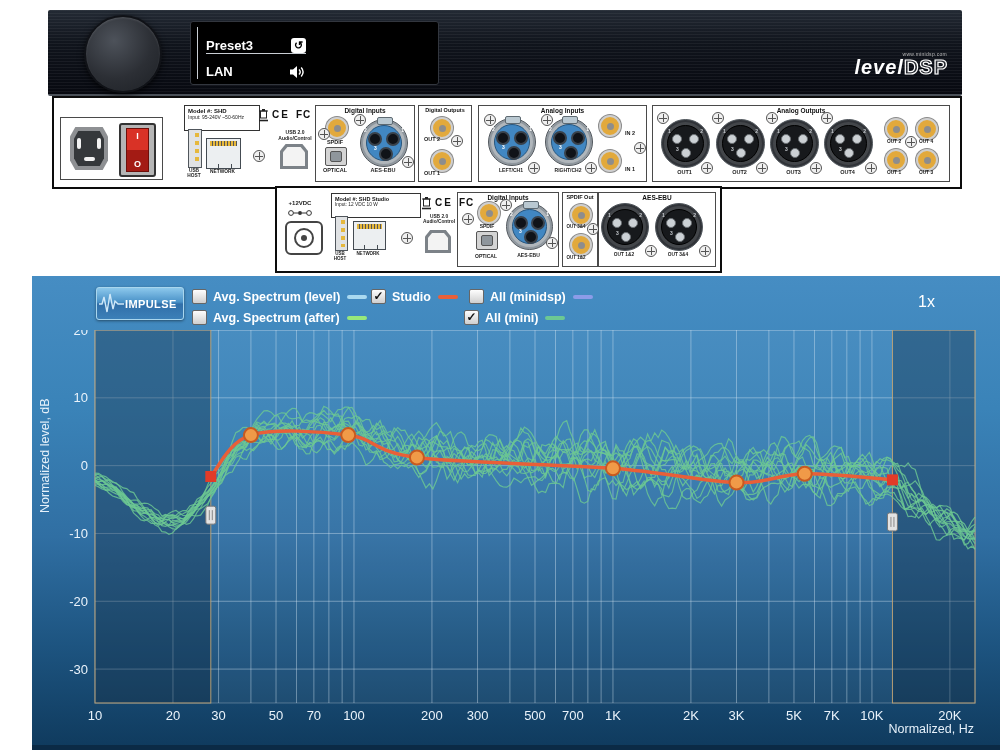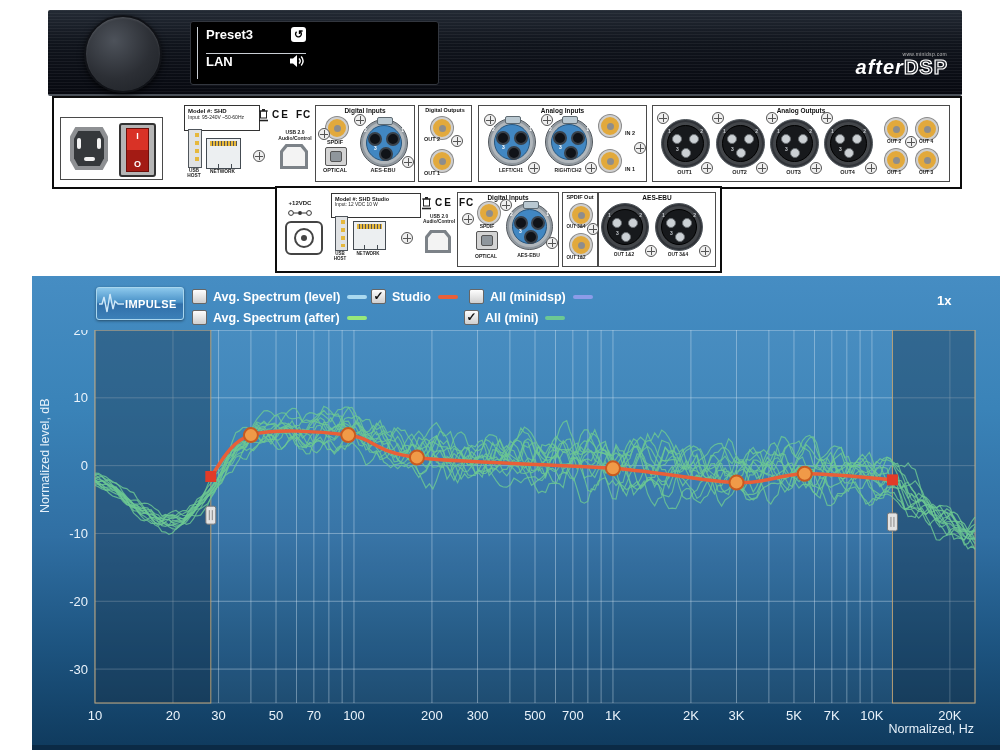--- a/index.html
+++ b/index.html
@@ -15,21 +15,21 @@
   .knob{position:absolute;left:36px;top:5px;width:74px;height:74px;border-radius:50%;
     background:radial-gradient(circle at 38% 32%,#4d525a,#2c2f35 55%,#1d2025 100%);
     border:2px solid #101217;box-shadow:0 2px 6px rgba(0,0,0,.7),inset 0 1px 2px rgba(255,255,255,.14);}
   .display{position:absolute;left:142px;top:11px;width:247px;height:62px;background:#000;
     border:1px solid #32363e;border-radius:3px;color:#fff;display:flex;}
   .vol{width:104px;display:flex;align-items:center;justify-content:flex-end;}
   .vol-num{font-weight:bold;font-size:26px;letter-spacing:-1px;}
   .vol-unit{font-weight:bold;font-size:10px;margin:12px 0 0 2px;}
   .vsep{width:1px;background:#c9ced4;margin:5px 8px 5px 6px;}
   .dright{width:100px;display:flex;flex-direction:column;padding:5px 0;}
-  .drow{flex:1;display:flex;align-items:flex-start;justify-content:space-between;font-weight:bold;font-size:13px;}
+  .drow{flex:1;display:flex;align-items:flex-end;justify-content:space-between;font-weight:bold;font-size:13px;}
   .hsep{height:1px;background:#c9ced4;}
   .preset-icon{display:inline-block;width:15px;height:15px;background:#fff;color:#000;border-radius:3px;
     font-size:11px;font-weight:bold;line-height:15px;text-align:center;}
   .logo{position:absolute;right:14px;top:46px;display:flex;align-items:baseline;}
   .logo-site{position:absolute;top:-5px;right:1px;font-size:5px;color:#bbb;letter-spacing:.3px;}
   .logo-mini{font-style:italic;font-weight:bold;font-size:20px;color:#fff;letter-spacing:1px;}
   .logo-dsp{font-weight:bold;font-size:20px;letter-spacing:1px;color:rgba(255,255,255,0.10);
     -webkit-text-stroke:1.2px #fff;}
 
   
@@ -94,21 +94,21 @@
   #chart::after{content:"";position:absolute;left:0;right:0;bottom:0;height:5px;background:#0b2a45;}
   .btn-impulse{position:absolute;left:64px;top:11px;width:86px;height:31px;border-radius:3px;
     background:linear-gradient(180deg,#8cc8ec 0%,#4a92c8 45%,#316fa9 52%,#3c80b8 100%);
     border:1px solid #a9d6ee;box-shadow:0 1px 3px rgba(0,0,0,.45);display:flex;align-items:center;
     color:#fff;font-weight:bold;font-size:11px;letter-spacing:.4px;cursor:pointer;}
   .legend-item{position:absolute;display:flex;align-items:center;color:#fff;font-weight:bold;font-size:12.5px;}
   .checkbox{width:13px;height:13px;background:linear-gradient(180deg,#fdfdfd,#cfcfcf);
     border:1px solid #666;border-radius:2px;color:#111;font-weight:bold;font-size:12px;
     line-height:13px;text-align:center;margin-right:6px;cursor:pointer;}
   .swatch{width:20px;height:4px;border-radius:2px;margin-left:7px;}
-  .zoom-level{position:absolute;left:886px;top:17px;color:#fff;font-weight:bold;font-size:13px;margin-left:19px;}
+  .zoom-level{position:absolute;left:886px;top:17px;color:#fff;font-weight:normal;font-size:16px;}
   .ylab{position:absolute;left:6px;top:100px;height:160px;writing-mode:vertical-rl;
     transform:rotate(180deg);color:#e6f1fa;font-size:12.5px;text-align:center;}
   .xlab{position:absolute;right:26px;top:446px;color:#e6f1fa;font-size:12.5px;}
 </style>
 </head>
 <body>
 
 <div id="stage">
 
   <div id="front">
@@ -126,21 +126,21 @@
           <svg width="17" height="14" viewBox="0 0 17 14">
             <polygon points="1,4.5 4,4.5 8,1 8,13 4,9.5 1,9.5" fill="#fff"></polygon>
             <path d="M10 4.5 Q12.5 7 10 9.5" stroke="#fff" fill="none" stroke-width="1.4"></path>
             <path d="M12.2 2.5 Q16 7 12.2 11.5" stroke="#fff" fill="none" stroke-width="1.4"></path>
           </svg>
         </div>
       </div>
     </div>
     <div class="logo">
       <span class="logo-site">www.minidsp.com</span>
-      <span class="logo-mini">after</span>
+      <span class="logo-mini">level</span>
       <span class="logo-dsp">DSP</span>
     </div>
   </div>
 
   <div class="rear" id="rear-shd" style="left:52px;top:96px;width:906px;height:89px;">
 
     <div class="box" style="left:6px;top:19px;width:101px;height:61px;">
       <div class="iec" style="left:9px;top:9px;width:38px;height:43px;">
         <div class="iec-in"></div>
         <div class="slot" style="left:7px;top:11px;width:4px;height:11px;"></div>

